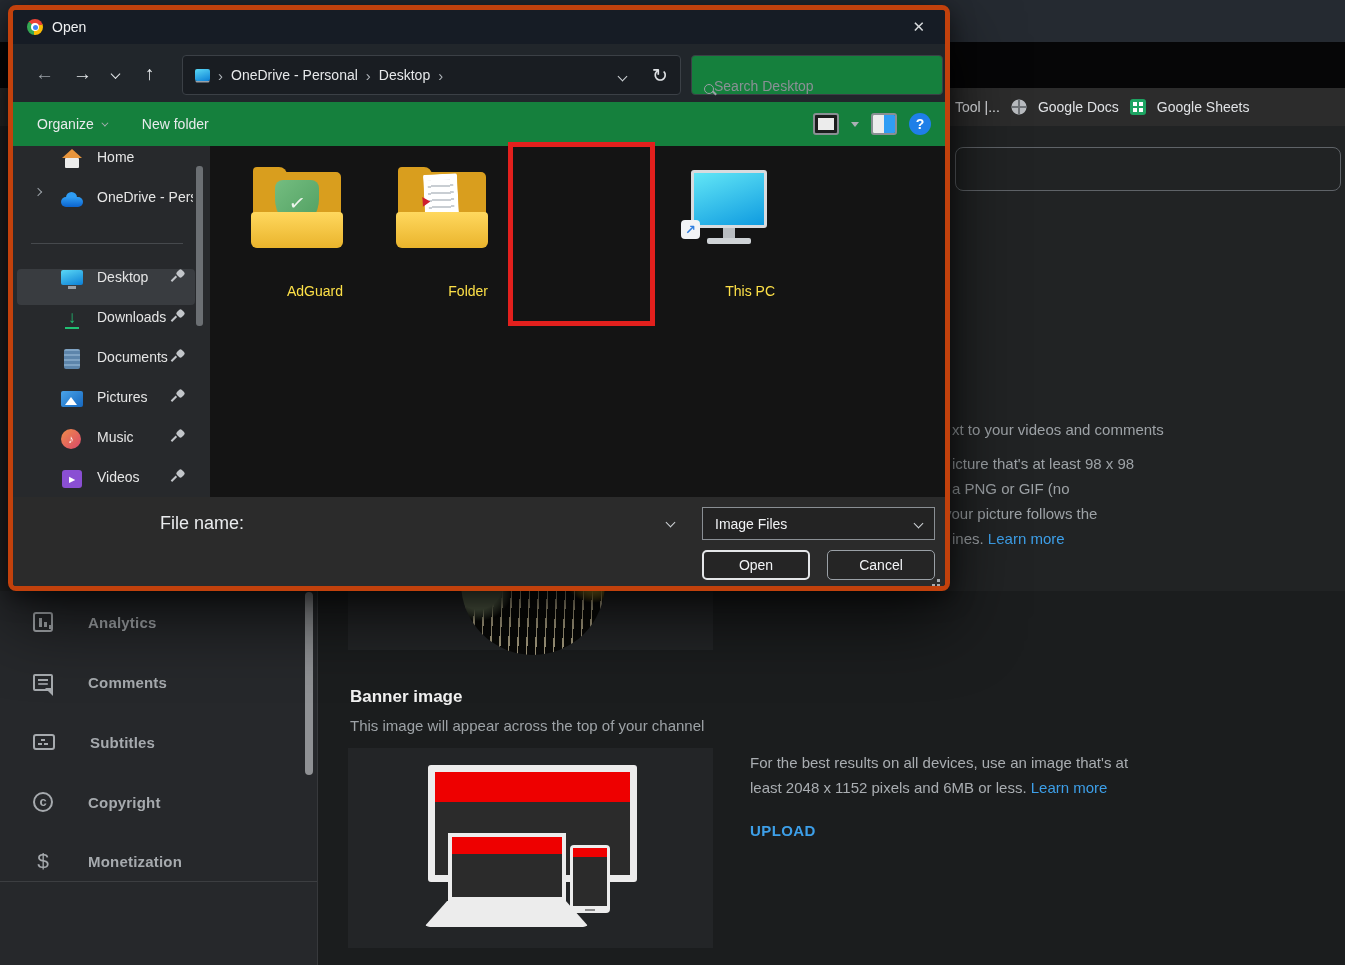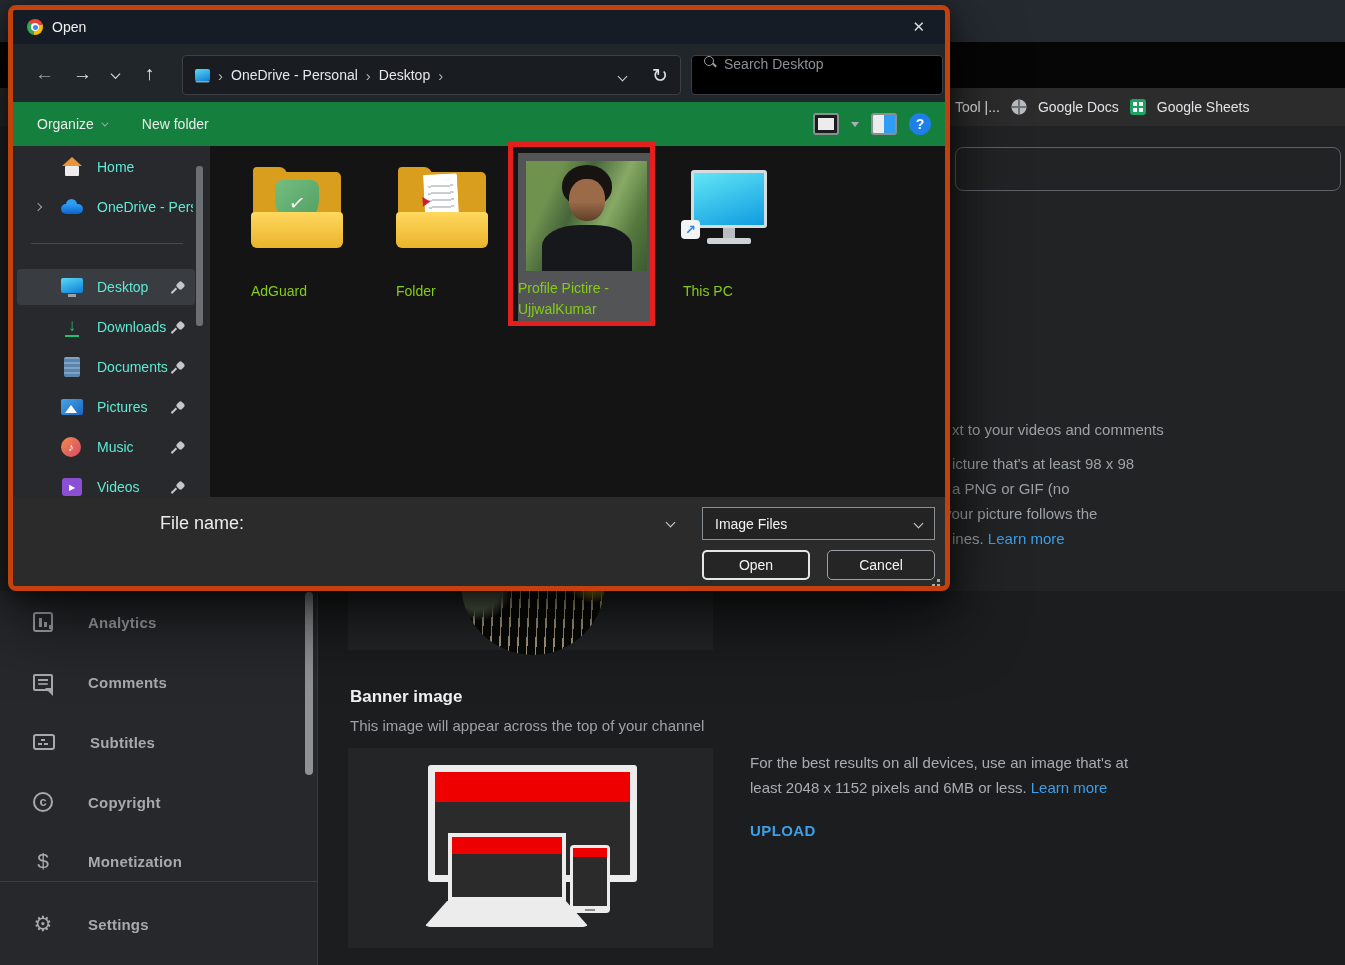--- a/index.html
+++ b/index.html
@@ -99,22 +99,22 @@
   .chev { display:inline-block; width:7px; height:7px; border-right:1.7px solid currentColor; border-bottom:1.7px solid currentColor;
           transform:rotate(45deg); }
   .crumb-box { position:absolute; left:169px; top:11px; width:499px; height:40px; background:#191d22;
                border:1px solid #3b4046; border-radius:4px; display:flex; align-items:center; padding:0 12px; gap:8px; color:#e6e8ea; }
   .crumb { font-size:14px; white-space:nowrap; cursor:pointer; }
   .crumb-sep { color:#aeb3b8; font-size:15px; }
   .mini-desktop { width:15px; height:12px; border-radius:2px; flex:none;
                   background:linear-gradient(160deg,#5ad8f5,#0b7fd6); box-shadow:0 2px 0 -0.5px #9aa0a6; }
   .crumb-chev { margin-left:auto; color:#cfd3d7; }
   .refresh { color:#dfe2e5; font-size:19px; cursor:pointer; margin-left:18px; }
-  .search-box { position:absolute; left:678px; top:11px; width:252px; height:40px; background:#000000;
-                border:1px solid #3b4046; border-radius:4px; display:flex; align-items:flex-start; padding:0 12px; gap:10px; }
+  .search-box { position:absolute; left:678px; top:11px; width:252px; height:40px; background:#15803d;
+                border:1px solid #3b4046; border-radius:4px; display:flex; align-items:flex-end; padding:0 12px; }
   .mag { width:10px; height:10px; border:1.7px solid #9aa0a6; border-radius:50%; position:relative; flex:none; }
   .mag::after { content:""; position:absolute; width:5px; height:1.7px; background:#9aa0a6; right:-4px; bottom:-1px; transform:rotate(45deg); }
   .search-input { background:transparent; border:none; outline:none; color:#c7cbd0; font-size:14px; width:180px;
                   font-family:"Liberation Sans",sans-serif; }
   .search-input::placeholder { color:#8b9096; }
 
   .dlg-toolbar { left:0; top:92px; width:100%; height:44px; background:#15803d; display:flex; align-items:center; }
   .tb-btn { color:#e8eaec; font-size:14px; display:flex; align-items:center; gap:7px; cursor:pointer; }
   .tb-chev { width:5px; height:5px; border-right:1.5px solid #aab0b5; border-bottom:1.5px solid #aab0b5;
              display:inline-block; transform:rotate(45deg) translateY(-2px); }
@@ -123,22 +123,22 @@
   .vi-tri { width:0; height:0; border-left:4.5px solid transparent; border-right:4.5px solid transparent;
             border-top:5.5px solid #aab0b5; cursor:pointer; }
   .vi-preview { width:26px; height:22px; border:2px solid #8a8f94; border-radius:3px; overflow:hidden; display:flex; cursor:pointer; }
   .vi-preview i { flex:1; } .vi-preview i:first-child { background:#ececec; } .vi-preview i:last-child { background:#2f9df4; }
   .vi-help { width:22px; height:22px; border-radius:50%; background:#1f7fe8; color:#fff; font-size:14px; font-weight:700;
              display:flex; align-items:center; justify-content:center; cursor:pointer; }
   .vi-help::before { content:"?"; }
 
   .dlg-main { left:0; top:136px; width:100%; height:351px; background:#141414; }
   .dlg-sidebar { position:absolute; left:0; top:0; width:197px; height:100%; background:#27292c; }
-  .side-item { position:absolute; left:4px; width:178px; height:36px; display:flex; align-items:center; gap:14px;
-               padding-left:44px; color:#5eead4; font-size:14px; border-radius:4px; cursor:pointer; }
+  .side-item { position:absolute; left:4px; width:178px; height:36px; display:flex; gap:14px;
+               padding-left:44px; color:#e5e5e5; font-size:14px; border-radius:4px; cursor:pointer; }
   .side-item.selected { background:#393c40; }
   .side-label { white-space:nowrap; overflow:hidden; max-width:96px; }
   .exp-chev { position:absolute; left:18px; width:6px; height:6px; border-right:1.6px solid #9aa0a6;
               border-top:1.6px solid #9aa0a6; transform:rotate(45deg); }
   .side-divider { position:absolute; left:18px; width:152px; height:1px; background:#46494d; }
   .pin { position:absolute; right:10px; width:13px; height:13px; }
   .pin::before { content:""; position:absolute; right:1px; top:1px; width:7px; height:7px; background:#c3c6ca; border-radius:2px;
                  transform:rotate(45deg); }
   .pin::after { content:""; position:absolute; left:0; bottom:0; width:7px; height:1.8px; background:#c3c6ca;
                 transform:rotate(-45deg); transform-origin:left bottom; }
@@ -169,21 +169,21 @@
   .fi-music::before { content:""; position:absolute; left:0; top:0; width:20px; height:20px; border-radius:50%;
                       background:linear-gradient(135deg,#f08c4a,#d9486a); }
   .fi-music::after { content:"♪"; position:absolute; left:10px; top:10px; transform:translate(-50%,-52%);
                      color:#fff; font-size:11px; }
   .fi-video::before { content:""; position:absolute; left:1px; top:1px; width:20px; height:18px; border-radius:3px;
                       background:#8a4fd3; }
   .fi-video::after { content:"▶"; position:absolute; left:11px; top:10px; transform:translate(-50%,-50%);
                      color:#fff; font-size:8px; }
 
   
-  .file-label { position:absolute; text-align:left; color:#84cc16; font-size:14px; line-height:21px; }
+  .file-label { position:absolute; text-align:right; color:#fde047; font-size:14px; line-height:21px; }
   .folder-ic { position:absolute; width:92px; height:76px; cursor:pointer; }
   .folder-back { position:absolute; left:2px; top:0; width:88px; height:66px; border-radius:5px; background:#d99e1e; }
   .folder-back::before { content:""; position:absolute; left:0; top:-5px; width:34px; height:10px; border-radius:4px 8px 0 0; background:#d99e1e; }
   .folder-front { position:absolute; left:0; bottom:0; width:92px; height:36px; border-radius:4px 4px 6px 6px;
                   background:linear-gradient(#ffd85e,#eab42c); }
   .shield { position:absolute; left:24px; top:8px; width:44px; height:46px;
             border-radius:8px 8px 50% 50% / 8px 8px 58% 58%;
             background:linear-gradient(135deg,#74bd80,#4f9e60); display:flex; align-items:center; justify-content:center;
             color:#eef5ee; font-size:20px; }
   .shield::before { content:"✓"; transform:rotate(8deg); }
@@ -313,24 +313,20 @@
     </div>
     <div class="yt-item" style="top:193px;">
       <span class="ic-copyright"></span>
       <span class="yt-label">Copyright</span>
     </div>
     <div class="yt-item" style="top:252px;">
       <span class="ic-money"></span>
       <span class="yt-label">Monetization</span>
     </div>
     <div class="yt-divider" style="top:290px;"></div>
-    <div class="yt-item" style="top:315px;">
-      <span class="ic-gear"></span>
-      <span class="yt-label">Settings</span>
-    </div>
   </div>
   <div class="abs yt-scroll"></div>
 
   <div class="abs dialog">
 
     <div class="abs dlg-titlebar">
       <span class="chrome-logo"></span>
       <span class="dlg-title">Open</span>
       <span class="dlg-close">✕</span>
     </div>
@@ -431,31 +427,20 @@
       </div>
       <div class="file-label" style="left:238px;top:135px;width:92px;">AdGuard</div>
 
       <div class="folder-ic" style="left:383px;top:26px;">
         <span class="folder-back"></span>
         <span class="peek-doc"></span>
         <span class="folder-front"></span>
       </div>
       <div class="file-label" style="left:383px;top:135px;width:92px;">Folder</div>
 
-      <div class="profile-tile" style="left:505px;top:7px;width:137px;height:172px;">
-        <div class="thumb">
-          <div class="hair"></div>
-            <div class="face"></div>
-            <div class="body"></div>
-        </div>
-        <div class="file-label" style="left:0;top:125px;width:137px;">
-          <span>Profile Pictire -</span><br>
-          <span>UjjwalKumar</span>
-        </div>
-      </div>
 
       <div class="pc-ic" style="left:666px;top:24px;">
         <span class="pc-screen"></span>
         <span class="pc-stand"></span>
         <span class="pc-base"></span>
         <span class="shortcut"></span>
       </div>
       <div class="file-label" style="left:670px;top:135px;width:92px;">This PC</div>
     </div>
 

